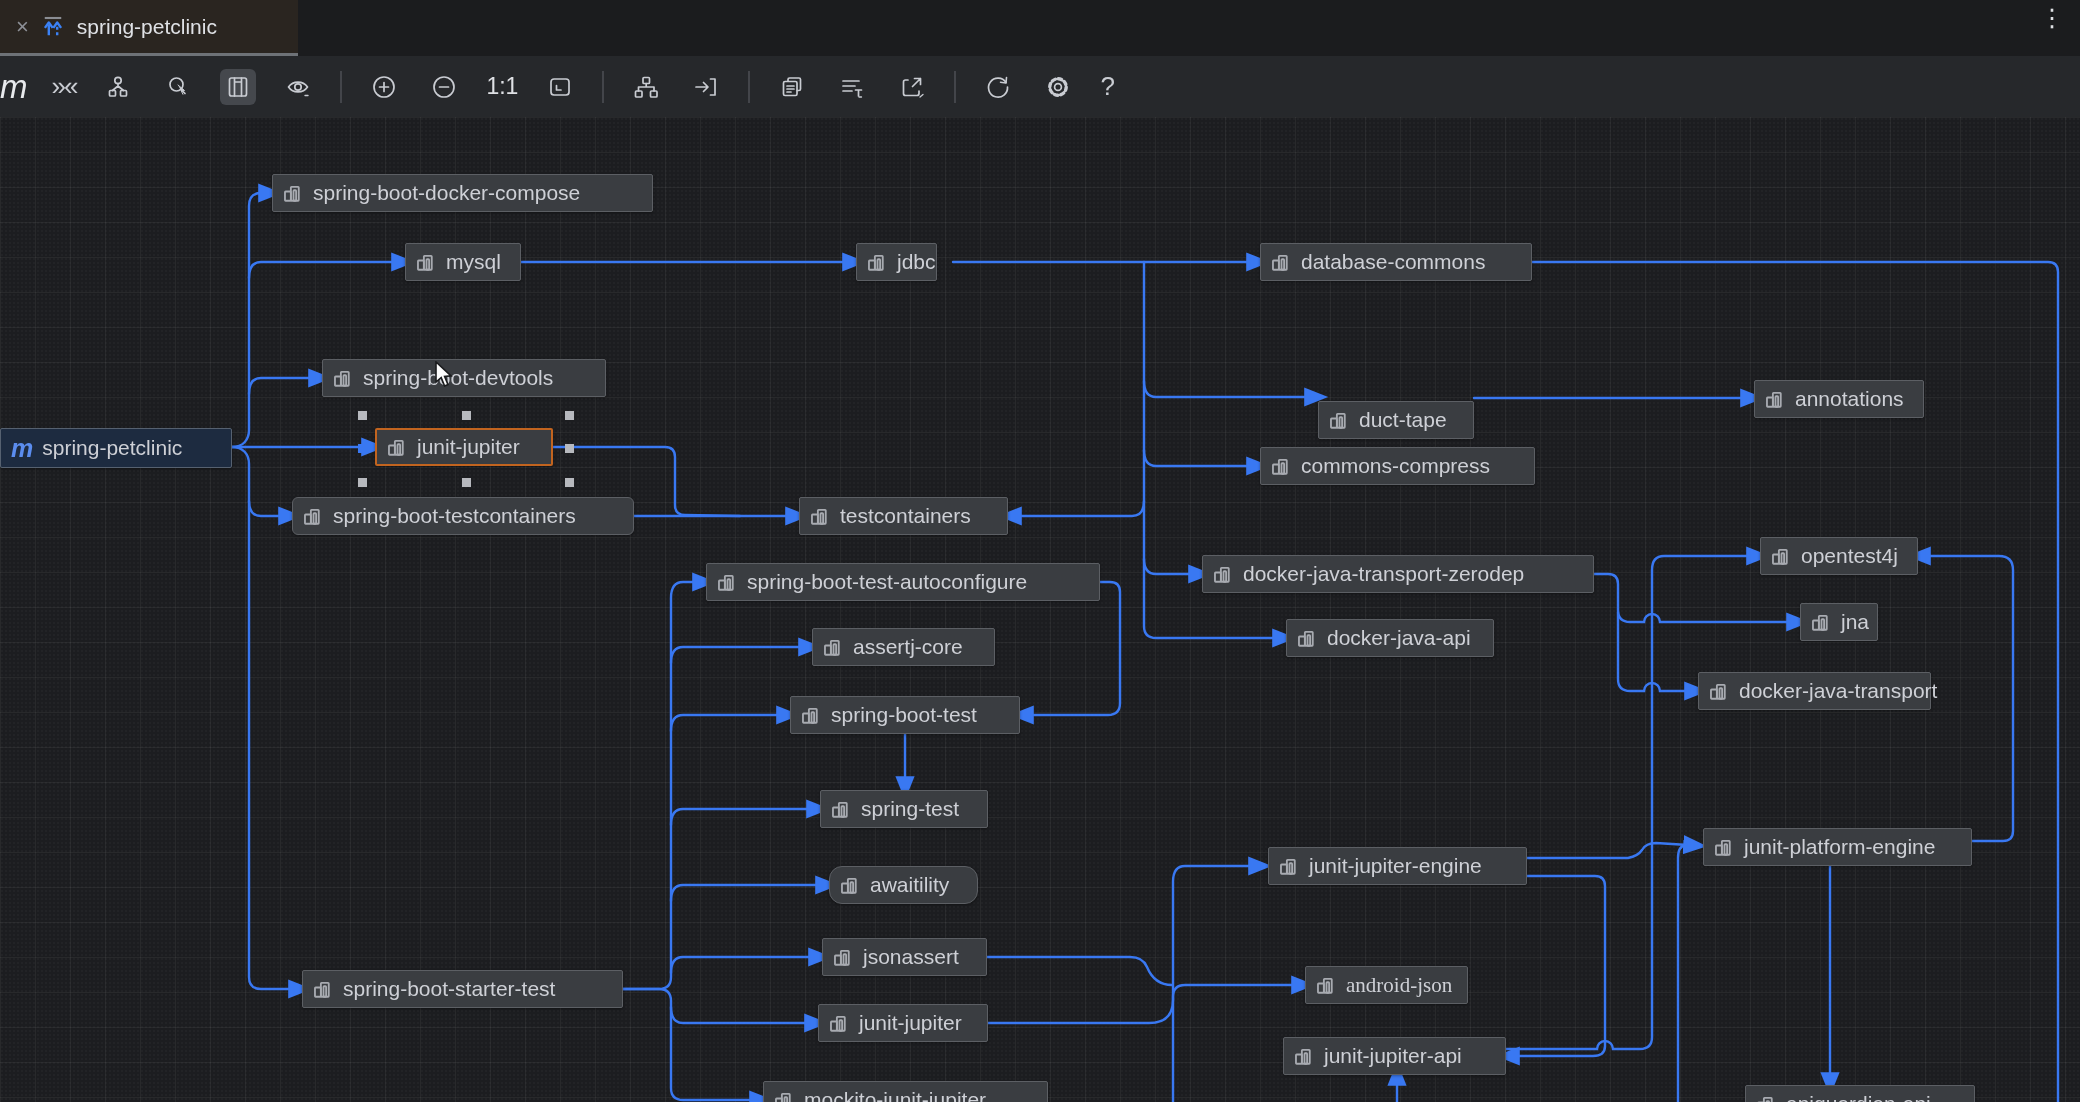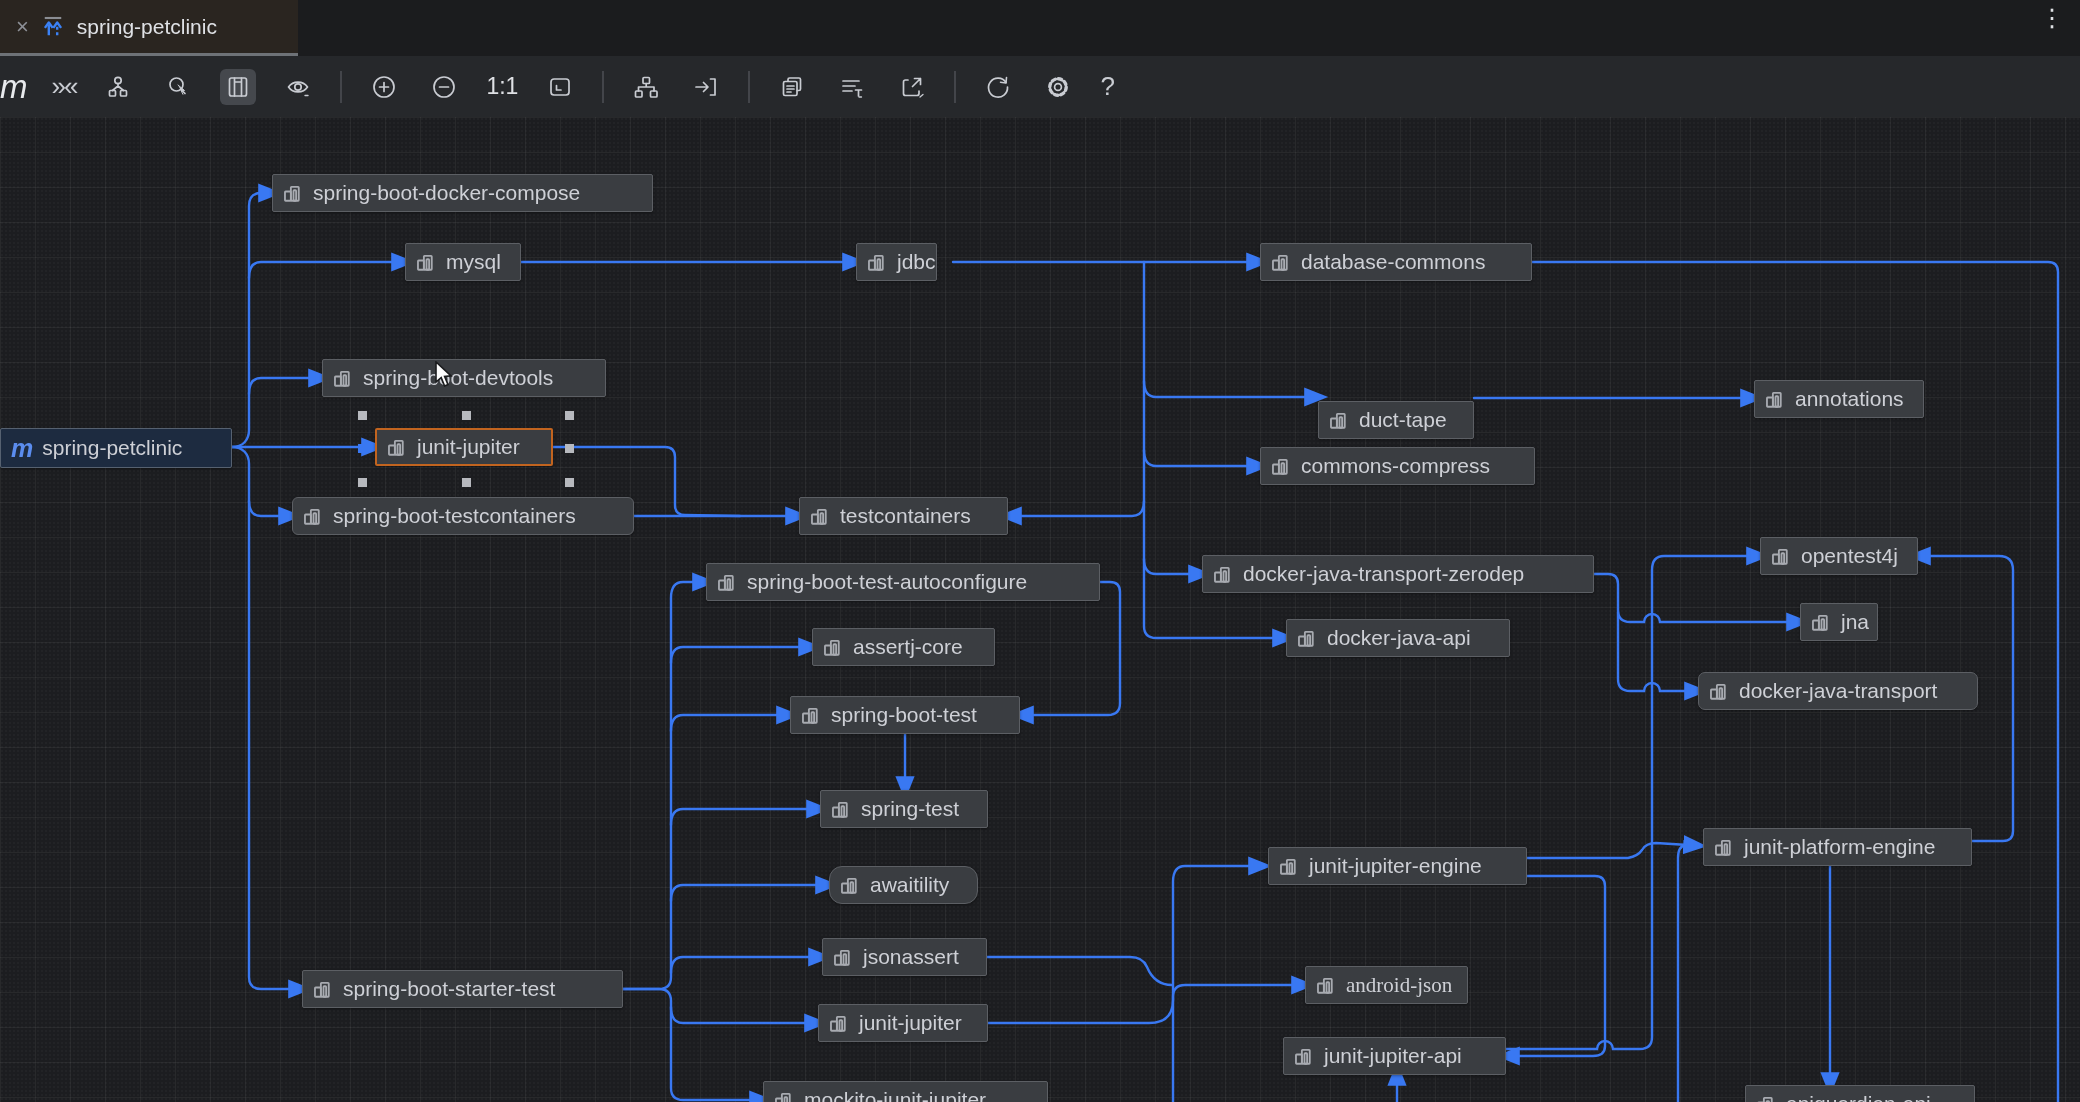--- a/index.html
+++ b/index.html
@@ -339,37 +339,37 @@
         <span>spring-boot-test-autoconfigure</span>
       </div>
       <div class="node" style="left: 1800px; top: 486px; width: 78px;">
         <svg class="libicon" width="21" height="21" viewBox="0 0 16 16">
           <rect x="1.5" y="6.5" width="4.5" height="7" rx="0.5"></rect>
           <rect x="6" y="3" width="6" height="10.5" rx="0.5"></rect>
           <rect x="8" y="5.5" width="2" height="8" rx="0.5"></rect>
         </svg>
         <span>jna</span>
       </div>
-      <div class="node" style="left: 1286px; top: 502px; width: 224px;">
+      <div class="node" style="left: 1286px; top: 502px; width: 208px;">
         <svg class="libicon" width="21" height="21" viewBox="0 0 16 16">
           <rect x="1.5" y="6.5" width="4.5" height="7" rx="0.5"></rect>
           <rect x="6" y="3" width="6" height="10.5" rx="0.5"></rect>
           <rect x="8" y="5.5" width="2" height="8" rx="0.5"></rect>
         </svg>
         <span>docker-java-api</span>
       </div>
       <div class="node" style="left: 812px; top: 511px; width: 183px;">
         <svg class="libicon" width="21" height="21" viewBox="0 0 16 16">
           <rect x="1.5" y="6.5" width="4.5" height="7" rx="0.5"></rect>
           <rect x="6" y="3" width="6" height="10.5" rx="0.5"></rect>
           <rect x="8" y="5.5" width="2" height="8" rx="0.5"></rect>
         </svg>
         <span>assertj-core</span>
       </div>
-      <div class="node" style="left: 1698px; top: 555px; width: 280px; border-radius: 7px;">
+      <div class="node" style="left: 1698px; top: 555px; width: 233px;">
         <svg class="libicon" width="21" height="21" viewBox="0 0 16 16">
           <rect x="1.5" y="6.5" width="4.5" height="7" rx="0.5"></rect>
           <rect x="6" y="3" width="6" height="10.5" rx="0.5"></rect>
           <rect x="8" y="5.5" width="2" height="8" rx="0.5"></rect>
         </svg>
         <span>docker-java-transport</span>
       </div>
       <div class="node" style="left: 790px; top: 579px; width: 230px;">
         <svg class="libicon" width="21" height="21" viewBox="0 0 16 16">
           <rect x="1.5" y="6.5" width="4.5" height="7" rx="0.5"></rect>

